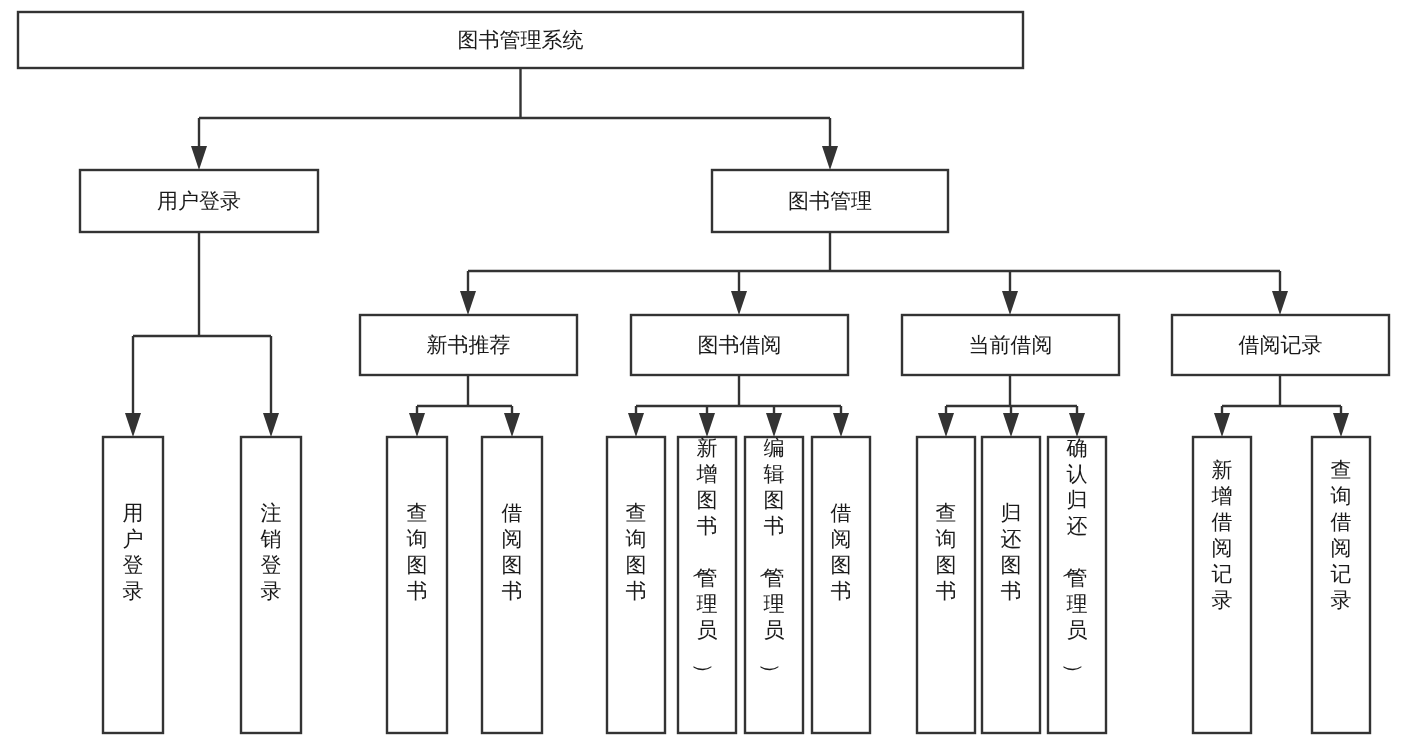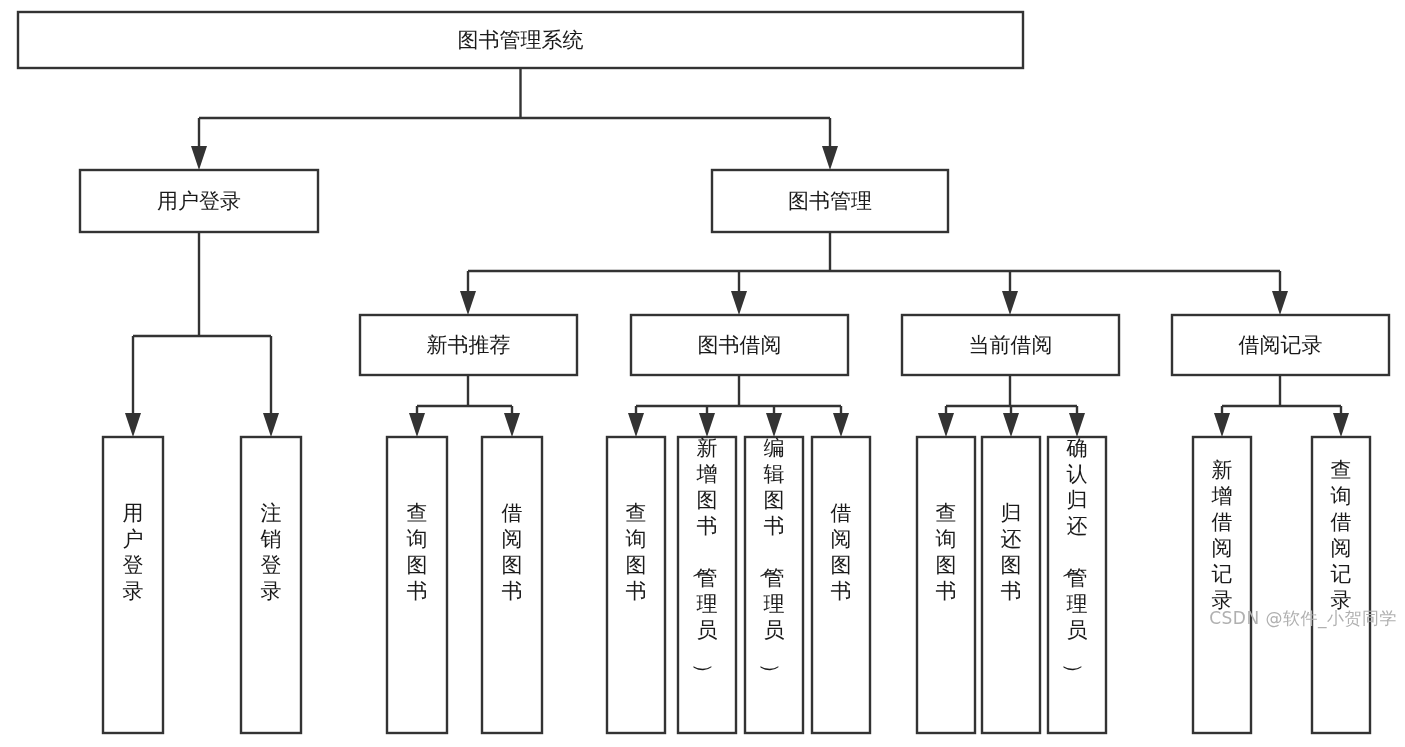--- a/index.html
+++ b/index.html
@@ -233,15 +233,14 @@
       <text class="node-label-vertical" x="1222" y="477"><tspan x="1222" y="477">新</tspan><tspan x="1222" y="503">增</tspan><tspan x="1222" y="529">借</tspan><tspan x="1222" y="555">阅</tspan><tspan x="1222" y="581">记</tspan><tspan x="1222" y="607">录</tspan></text>
     </g>
 
     <g>
       <rect class="node-box" x="1312" y="437" width="58" height="296"></rect>
       <text class="node-label-vertical" x="1341" y="477"><tspan x="1341" y="477">查</tspan><tspan x="1341" y="503">询</tspan><tspan x="1341" y="529">借</tspan><tspan x="1341" y="555">阅</tspan><tspan x="1341" y="581">记</tspan><tspan x="1341" y="607">录</tspan></text>
     </g>
 
   </svg>
 
-  <div class="watermark">CSDN @软件_小贺同学</div>
 
 </div>
 
 </body></html>

